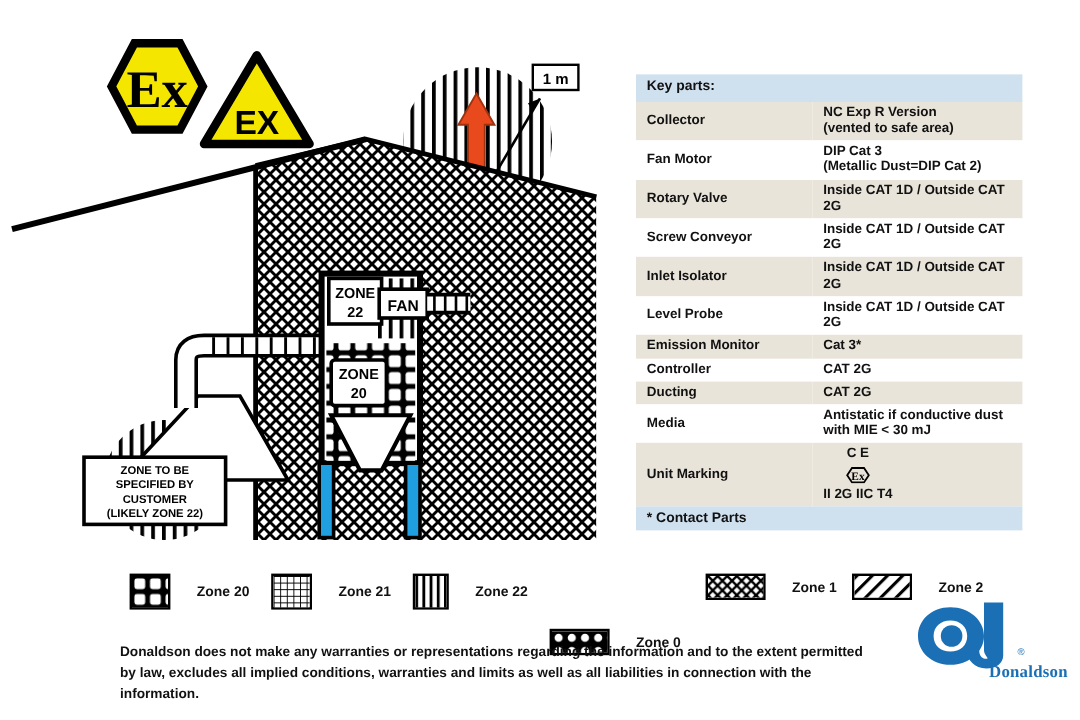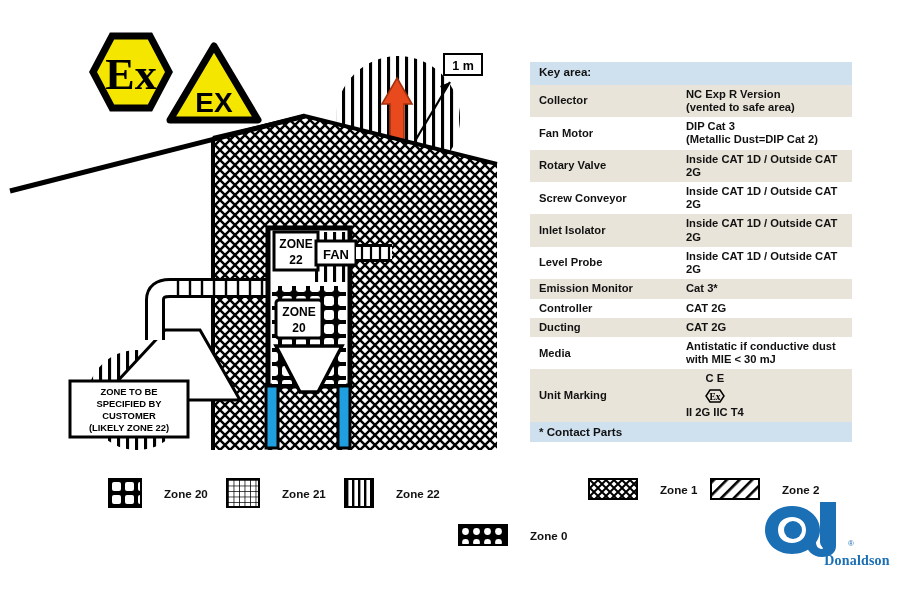--- a/index.html
+++ b/index.html
@@ -191,21 +191,21 @@
         <text x="129" y="419" font-family="Liberation Sans, sans-serif" font-size="9.4" font-weight="bold" fill="#000" text-anchor="middle">CUSTOMER</text>
         <text x="129" y="431" font-family="Liberation Sans, sans-serif" font-size="9.4" font-weight="bold" fill="#000" text-anchor="middle">(LIKELY ZONE 22)</text>
       </g>
     </svg>
   </div>
 
   <table class="spec">
     <tbody>
       <tr class="hd">
         <td colspan="2" style="padding-top:3px;padding-bottom:6px;">
-          <div class="tbl-key">Key area:</div>
+          <div class="tbl-key">Key parts:</div>
         </td>
       </tr>
       <tr class="rowA">
         <td class="kcell">Collector</td>
         <td class="vcell" style="white-space:pre-line">NC Exp R Version
 (vented to safe area)</td>
       </tr>
       <tr class="rowB">
         <td class="kcell">Fan Motor</td>
         <td class="vcell" style="white-space:pre-line">DIP Cat 3
@@ -329,20 +329,21 @@
     </div>
 
     <div class="lg-item" style="left:602px;">
       <svg class="sw" width="50" height="22">
         <rect x="0" y="0" width="50" height="22" fill="url(#lDiag)"></rect>
       </svg>
       <span class="lg-lb">Zone 2</span>
     </div>
   </div>
 
+  <div class="disc">Donaldson does not make any warranties or representations regarding the information and to the extent permitted by law, excludes all implied conditions, warranties and limits as well as all liabilities in connection with the information.</div>
 
   <div class="dlogo">
     <svg width="112" height="60" viewBox="0 0 112 60">
       <g fill="#1a6fb5">
         <path d="M58,2 L74,2 L74,46 C74,53 68,57 60,57 C50,57 44,50 44,42 L54,42 C54,47 57,49 60,49 C63,49 58,46 58,42 Z"></path>
         <path d="M30,6 C46,6 58,17 58,30 C58,43 46,54 30,54 C14,54 3,43 3,30 C3,17 14,6 30,6 Z
                  M30,17 C22,17 16,22 16,30 C16,38 22,43 30,43 C38,43 44,38 44,30 C44,22 38,17 30,17 Z"></path>
         <circle cx="31" cy="30" r="9"></circle>
       </g>
       <text x="86" y="46" font-family="Liberation Sans, sans-serif" font-size="8" fill="#1a6fb5">®</text>

